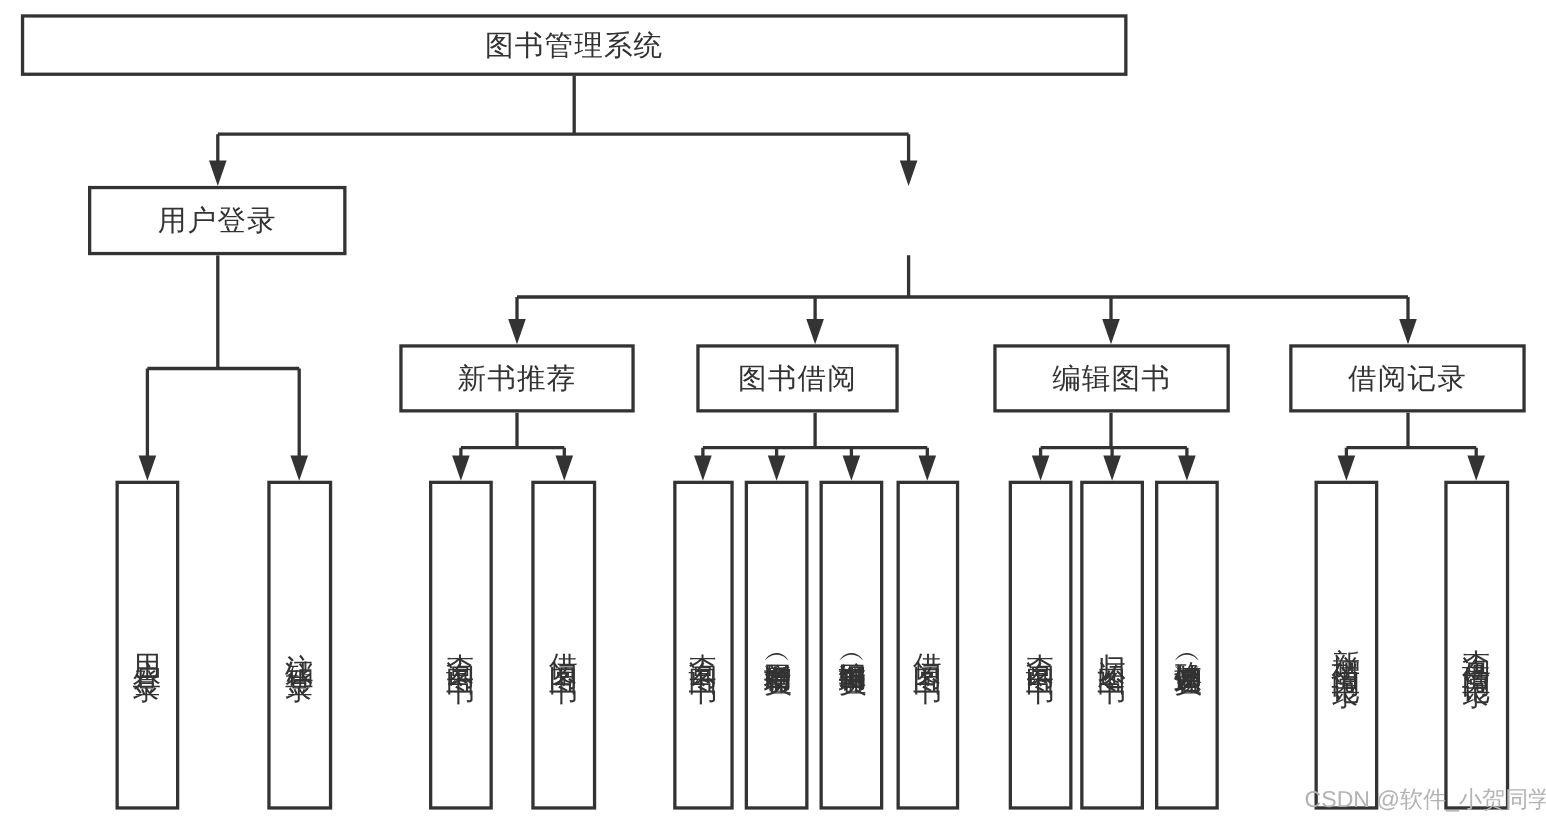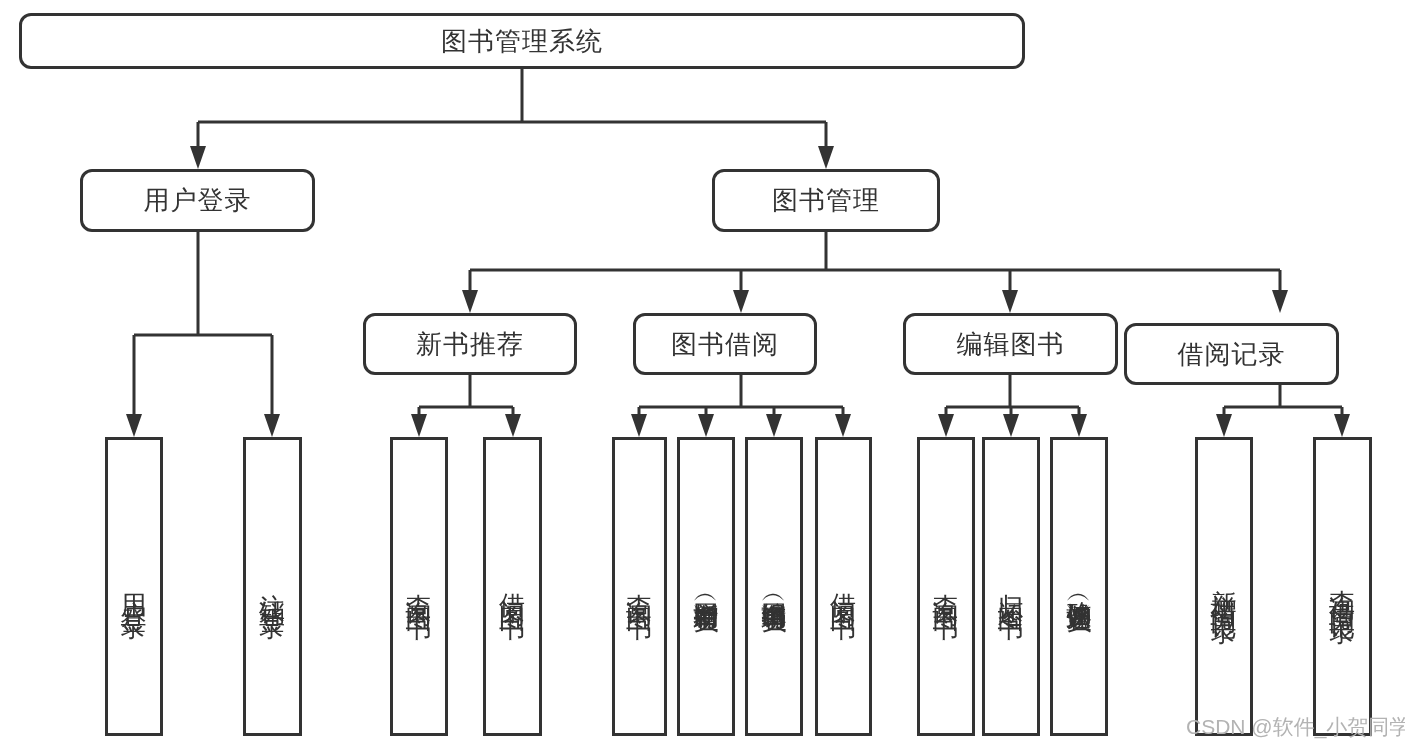--- a/index.html
+++ b/index.html
@@ -27,21 +27,21 @@
   .connectors polygon{fill:currentColor;stroke:none;}
   .node{
     position:absolute;
     box-sizing:border-box;
     border:3px solid var(--line);
     background:var(--box-bg);
     color:var(--text);
     display:flex;align-items:center;justify-content:center;
     text-align:center;
   }
-  .h-node{font-size:26px;letter-spacing:1px;white-space:nowrap;border-radius:12px;}
+  .h-node{font-size:26px;letter-spacing:1px;white-space:nowrap;}
   .leaf{
     writing-mode:vertical-rl;
     text-orientation:mixed;
     font-size:26px;
     letter-spacing:7px;
     line-height:1;
   }
   .leaf.medium{letter-spacing:6px;}
   .leaf.long{letter-spacing:1px;font-size:25px;}
   .watermark{
@@ -104,26 +104,25 @@
     <g>
       <path d="M1280 375 L1280 407 M1224 407 L1342 407 M1224 407 L1224 418 M1342 407 L1342 418"></path>
       <polygon points="1216,414 1232,414 1224,437"></polygon>
       <polygon points="1334,414 1350,414 1342,437"></polygon>
     </g>
   </svg>
 
   <div class="node h-node" style="left:19px;top:13px;width:1006px;height:56px;">图书管理系统</div>
 
   <div class="node h-node" style="left:80px;top:169px;width:235px;height:63px;">用户登录</div>
-  <div class="node h-node" style="left:712px;top:169px;width:228px;height:63px;">图书管理</div>
 
   <div class="node h-node" style="left:363px;top:313px;width:214px;height:62px;font-family:Liberation Mono, monospace;">新书推荐</div>
   <div class="node h-node" style="left:633px;top:313px;width:184px;height:62px;">图书借阅</div>
   <div class="node h-node" style="left:903px;top:313px;width:215px;height:62px;">编辑图书</div>
-  <div class="node h-node" style="left:1124px;top:313px;width:215px;height:62px;margin-top:10px;">借阅记录</div>
+  <div class="node h-node" style="left:1172px;top:313px;width:215px;height:62px;">借阅记录</div>
 
   <div class="node leaf" style="left:105px;top:437px;width:58px;height:299px;">用户登录</div>
   <div class="node leaf" style="left:243px;top:437px;width:59px;height:299px;">注销登录</div>
 
   <div class="node leaf" style="left:390px;top:437px;width:58px;height:299px;">查询图书</div>
   <div class="node leaf" style="left:483px;top:437px;width:59px;height:299px;">借阅图书</div>
 
   <div class="node leaf" style="left:612px;top:437px;width:55px;height:299px;">查询图书</div>
   <div class="node leaf long" style="left:677px;top:437px;width:58px;height:299px;">新增图书（管理员）</div>
   <div class="node leaf long" style="left:745px;top:437px;width:58px;height:299px;">编辑图书（管理员）</div>

